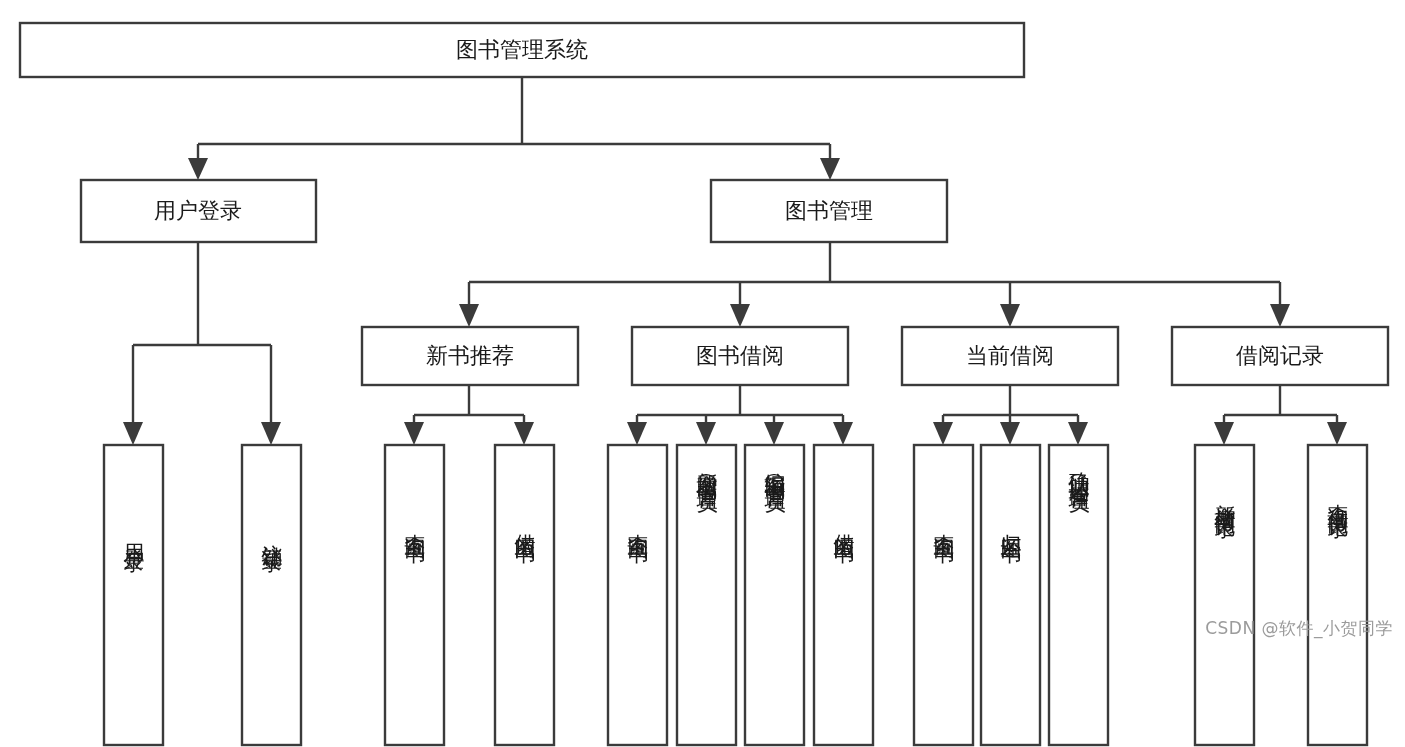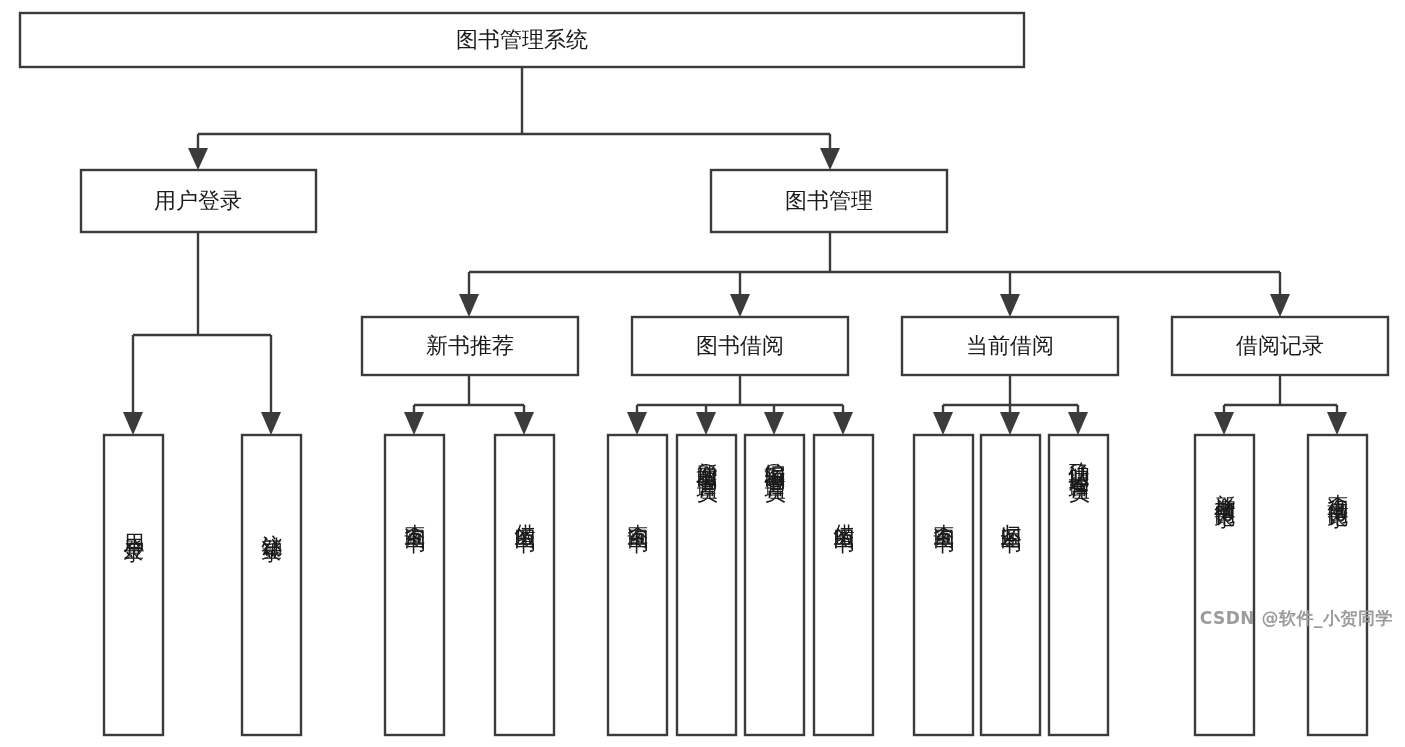--- a/index.html
+++ b/index.html
@@ -11,21 +11,21 @@
   body {
     width: 1405px;
     height: 747px;
     position: relative;
     overflow: hidden;
     font-family: "DejaVu Sans", "Liberation Sans", sans-serif;
   }
   #diagram-root {
     position: absolute;
     left: 0;
-    top: 0;
+    top: 10px;
     width: 1405px;
     height: 636px;
   }
   svg.diagram-svg {
     display: block;
     width: 1405px;
     height: 747px;
   }
   .node-box {
     fill: #ffffff;
@@ -70,21 +70,20 @@
   }
   .watermark {
     position: absolute;
     right: 12px;
     bottom: 6px;
     font-family: "DejaVu Sans", "Liberation Sans", sans-serif;
     font-size: 17px;
     color: #9b9b9b;
     letter-spacing: 0.5px;
     white-space: nowrap;
-    font-weight: bold;
   }
 </style>
 </head>
 <body>
 
 <div id="diagram-root">
 
   <svg class="diagram-svg" viewBox="0 0 1405 747" xmlns="http://www.w3.org/2000/svg">
 
     <g>

